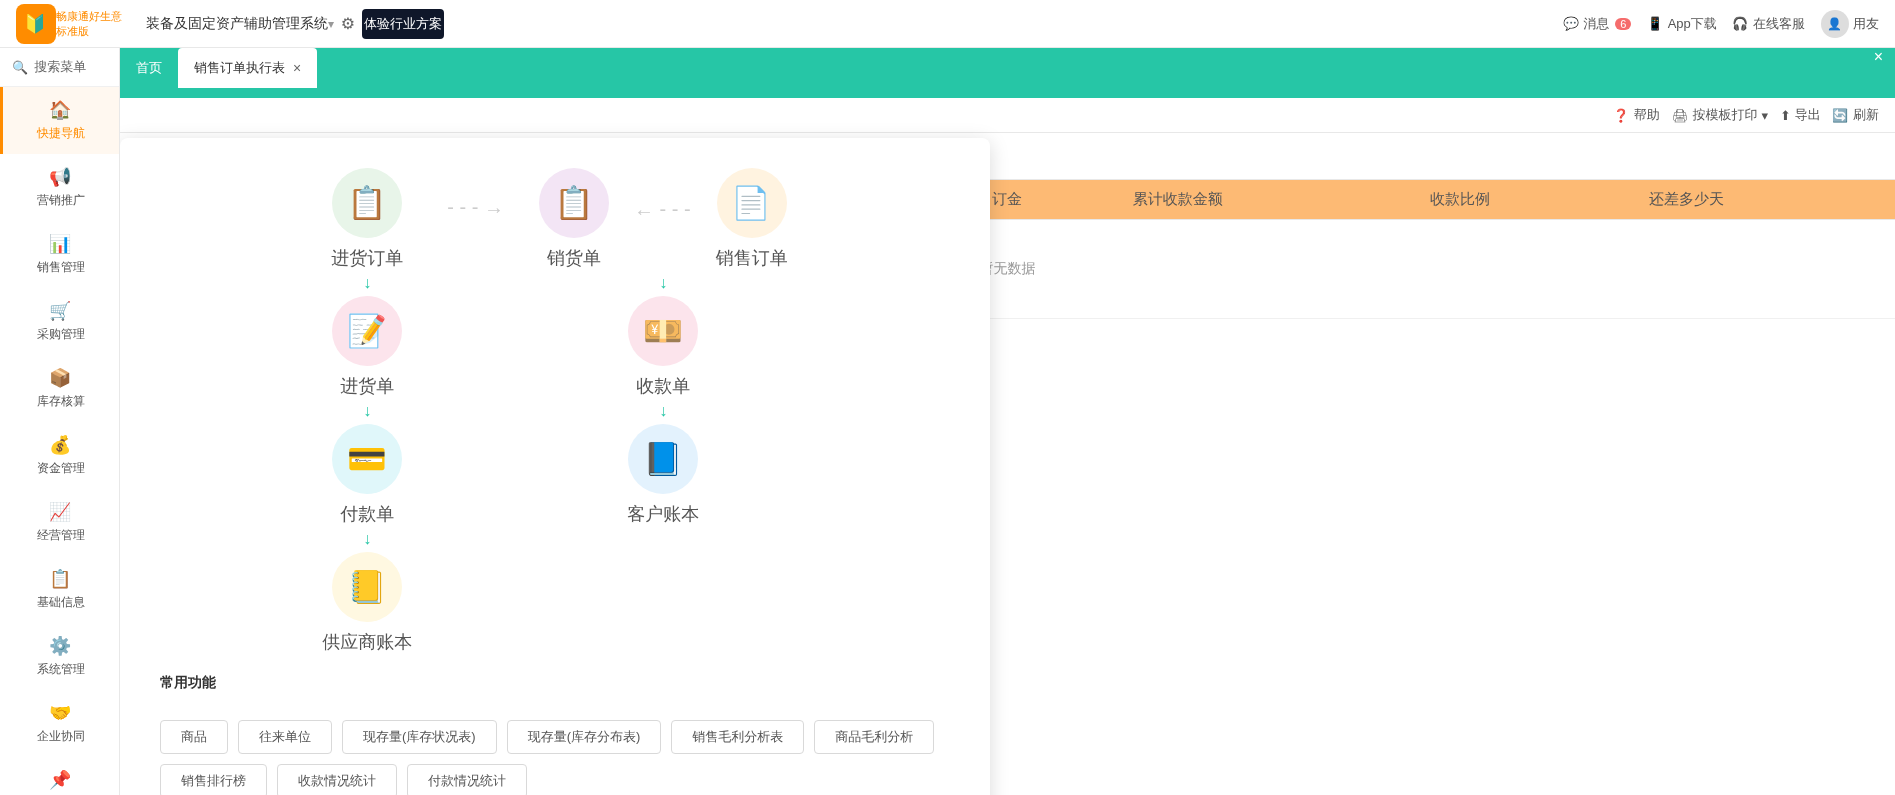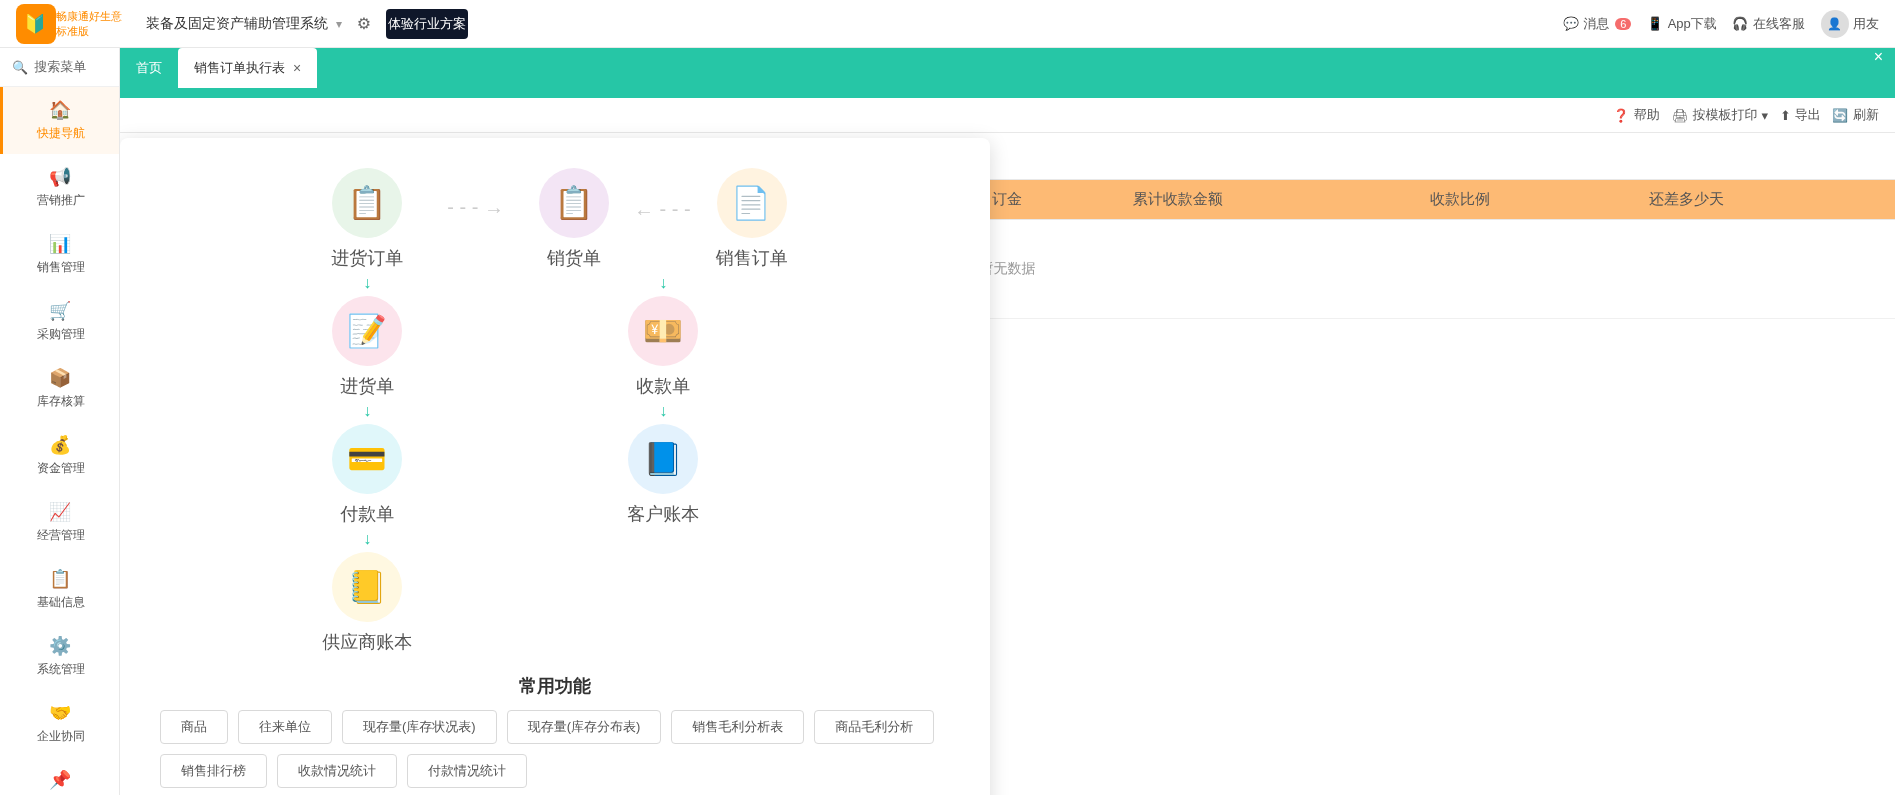--- a/index.html
+++ b/index.html
@@ -6,21 +6,21 @@
     body { font-family: 'Microsoft YaHei', Arial, sans-serif; font-size: 13px; background: #f5f5f5; overflow: hidden; }
 
     
     .app-container { display: flex; flex-direction: column; height: 795px; width: 1895px; }
 
     
     .header { display: flex; align-items: center; height: 48px; background: #fff; border-bottom: 1px solid #e8e8e8; padding: 0 16px; }
     .logo-area { display: flex; align-items: center; width: 120px; }
     .logo-icon { width: 40px; height: 40px; background: #ff8c00; border-radius: 8px; display: flex; align-items: center; justify-content: center; color: white; font-size: 18px; font-weight: bold; }
     .logo-text { font-size: 11px; color: #ff8c00; line-height: 1.3; }
-    .system-title { flex: 1; display: flex; align-items: center; gap: 8px; }
+    .system-title { flex: 1; display: flex; align-items: center; gap: 0; }
     .system-name { font-size: 14px; color: #333; margin-left: 10px; }
     .system-arrow { color: #999; font-size: 12px; }
     .gear-btn { width: 28px; height: 28px; border: none; background: none; cursor: pointer; color: #666; font-size: 16px; }
     .trial-btn { background: #0f172a; color: white; border: none; border-radius: 4px; padding: 6px 2px; font-size: 13px; cursor: pointer; text-align: center; }
     .header-right { display: flex; align-items: center; gap: 16px; margin-left: auto; }
     .header-action { display: flex; align-items: center; gap: 4px; color: #555; font-size: 13px; cursor: pointer; }
     .badge { background: #f56c6c; color: white; border-radius: 10px; padding: 0 5px; font-size: 11px; margin-left: 2px; }
     .avatar { width: 28px; height: 28px; background: #ddd; border-radius: 50%; display: flex; align-items: center; justify-content: center; font-size: 12px; color: #666; }
 
     
@@ -78,21 +78,21 @@
     .flow-circle.orange { background: #fff3e0; color: #ff9800; }
     .flow-circle.teal { background: #e0f7fa; color: #00bcd4; }
     .flow-circle.red { background: #fce4ec; color: #f44336; }
     .flow-circle.orange2 { background: #fff8e1; color: #ff9800; }
     .flow-circle.blue-light { background: #e3f2fd; color: #2196f3; }
     .flow-label { font-size: 18px; color: #555; }
     .flow-arrow-v { color: #26c6a6; font-size: 16px; text-align: center; margin: 4px 0; }
 
     
     .common-section { margin-top: 10px; }
-    .common-title { font-size: 18px; color: #333; margin-bottom: 12px; font-weight: bold; text-align: center; }
+    .common-title { font-size: 14px; color: #333; margin-bottom: 28px; font-weight: bold; }
     .common-buttons { display: flex; flex-wrap: wrap; gap: 10px; margin-bottom: 10px; }
     .common-btn { border: 1px solid #d9d9d9; border-radius: 4px; padding: 7px 20px; font-size: 13px; color: #555; background: white; cursor: pointer; }
 
     
     .modal-scrollbar { display: flex; align-items: center; margin-top: 10px; }
     .scroll-track { flex: 1; height: 8px; background: #e0e0e0; border-radius: 4px; margin: 0 4px; }
     .scroll-thumb { width: 80%; height: 8px; background: #bdbdbd; border-radius: 4px; }
     .scroll-arrow { color: #999; font-size: 14px; cursor: pointer; }
   </style>
 </head>

